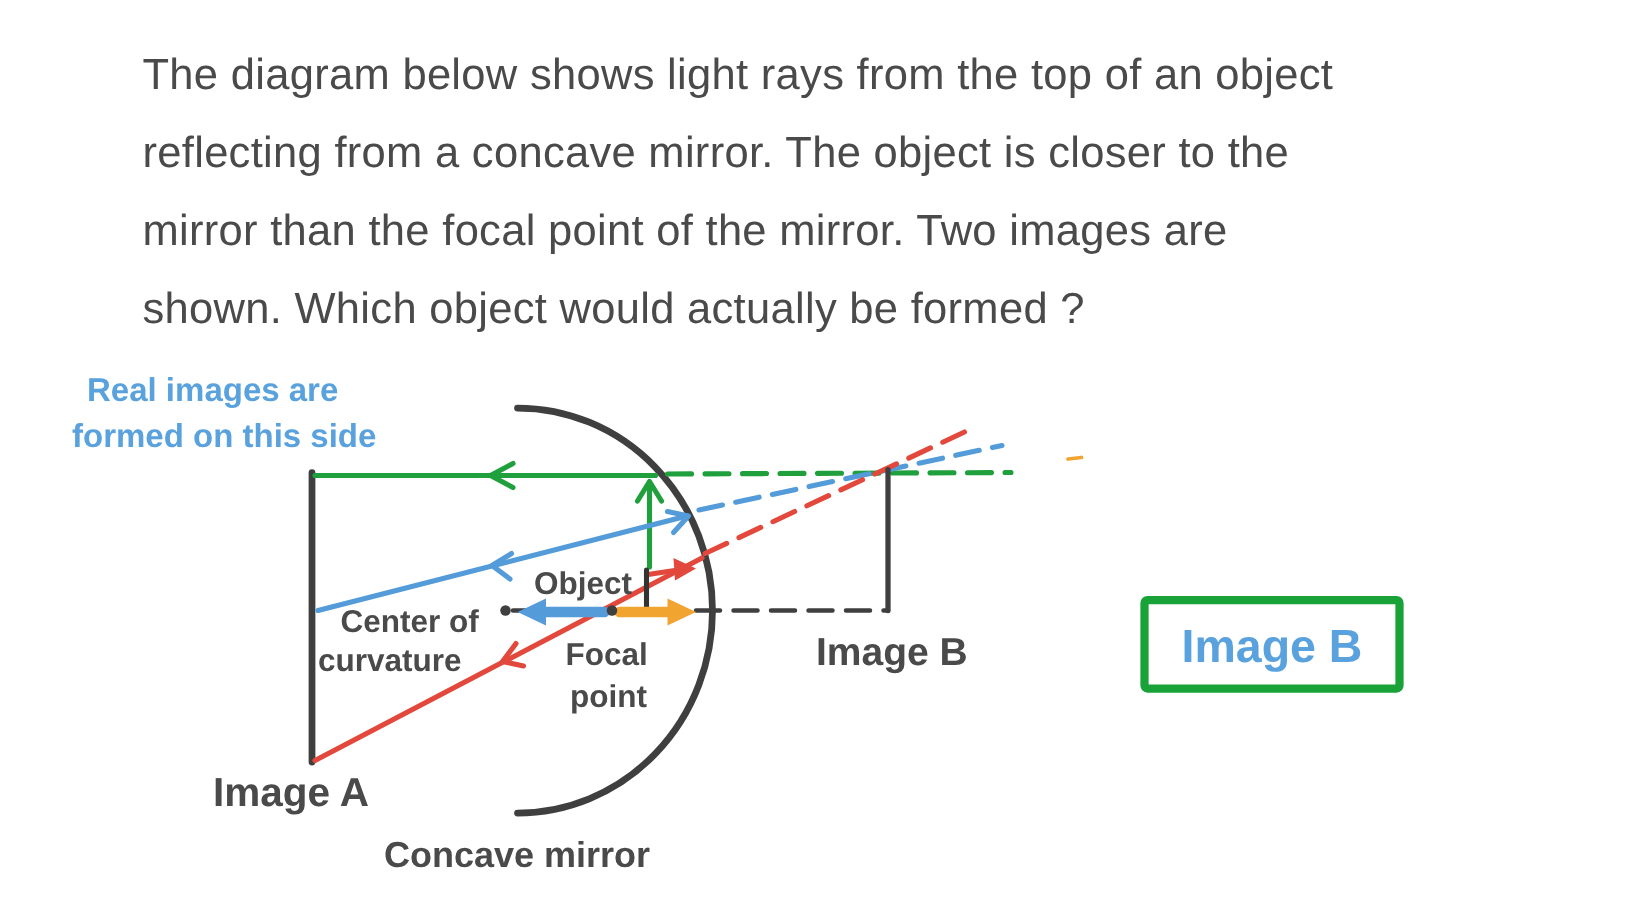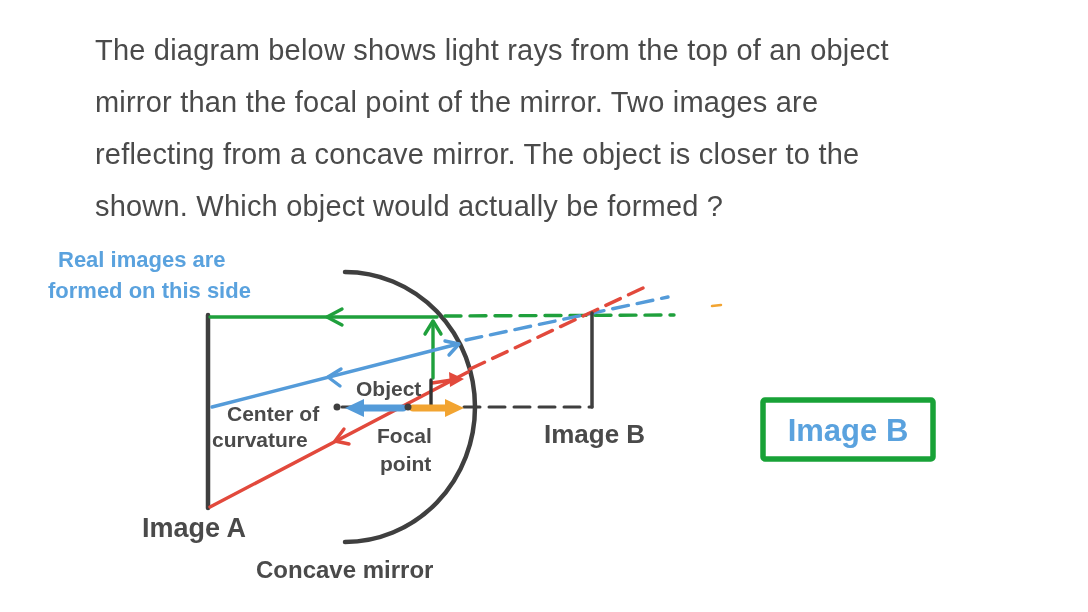--- a/index.html
+++ b/index.html
@@ -15,22 +15,22 @@
   .note-text{fill:var(--light_blue);}
   .answer-text{fill:var(--light_blue);}
 </style>
 </head>
 <body>
 
 <div class="stage">
 
   <div class="title-block">
     <div class="title-line">The diagram below shows light rays from the top of an object</div>
+    <div class="title-line">reflecting from a concave mirror. The object is closer to the</div>
     <div class="title-line">mirror than the focal point of the mirror.  Two images are</div>
-    <div class="title-line">reflecting from a concave mirror. The object is closer to the</div>
     <div class="title-line">shown. Which object would actually be formed ?</div>
   </div>
 
   <svg width="1088" height="612" viewBox="0 0 1088 612">
 
     <path d="M345,272 A130,135 0 0 1 345,542" fill="none" style="stroke:var(--stroke_dark)" stroke-width="4.5" stroke-linecap="round"></path>
 
     <line x1="445" y1="316" x2="674" y2="315" style="stroke:var(--green)" stroke-width="3.4" stroke-dasharray="16 9" stroke-linecap="round"></line>
     <line x1="466" y1="340" x2="668" y2="297" style="stroke:var(--blue)" stroke-width="3.4" stroke-dasharray="16 9" stroke-linecap="round"></line>
     <line x1="470" y1="369" x2="643" y2="288" style="stroke:var(--red)" stroke-width="3.4" stroke-dasharray="16 9" stroke-linecap="round"></line>

